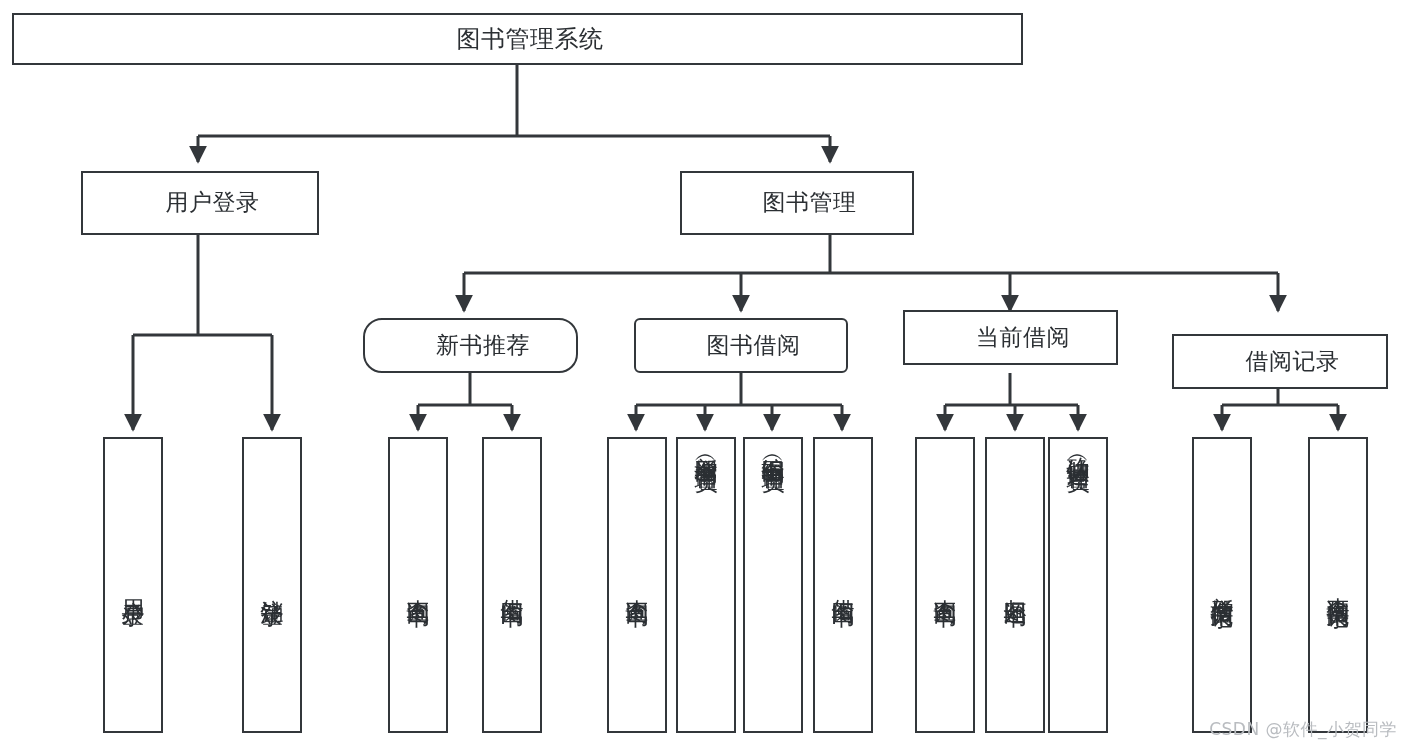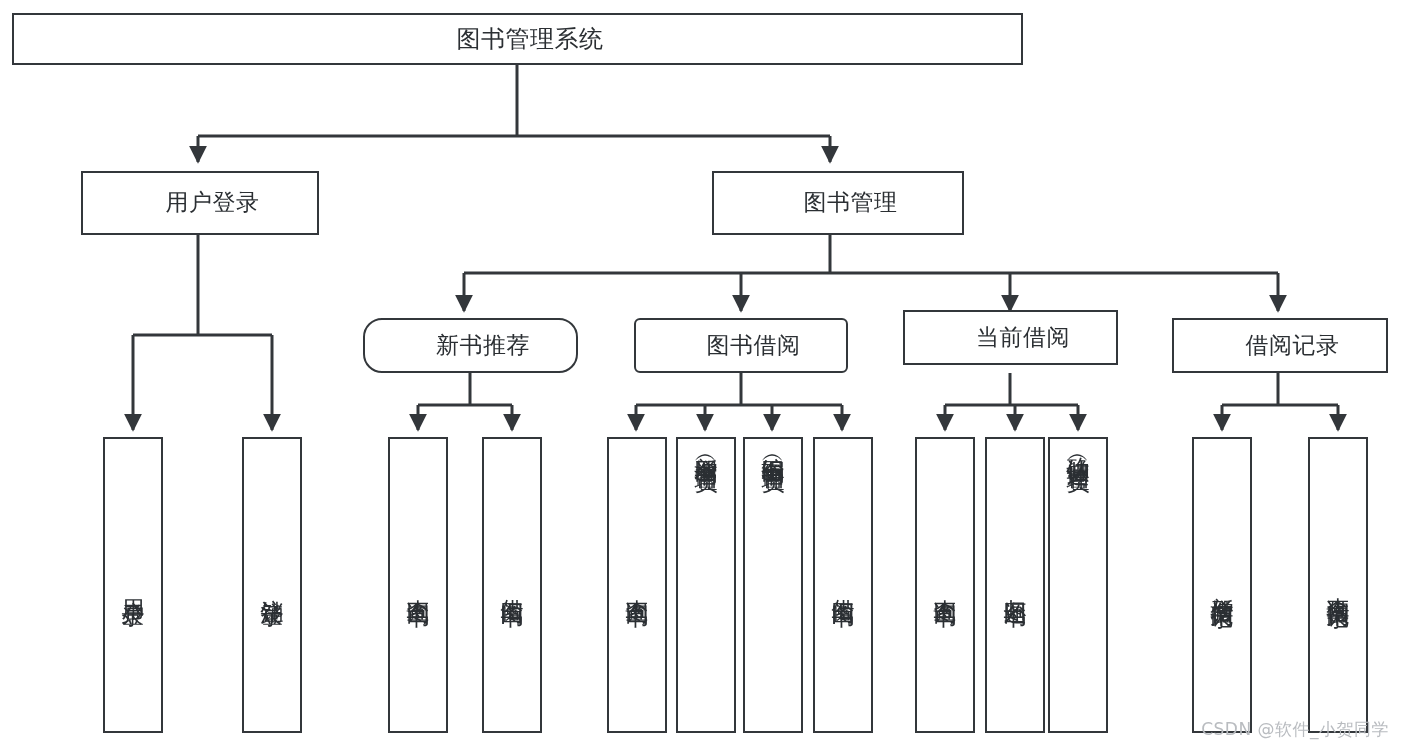--- a/index.html
+++ b/index.html
@@ -62,21 +62,21 @@
     white-space: nowrap;
   }
   .vtext.centered {
     margin: auto 0;
   }
   .vtext.topaligned {
     margin-top: 0;
   }
   #watermark {
     position: absolute;
-    right: 16px;
+    right: 8px;
     bottom: 6px;
     font-size: 17px;
     color: #b9bcc0;
     letter-spacing: 0.5px;
     white-space: nowrap;
   }
 </style>
 </head>
 <body>
 
@@ -135,37 +135,37 @@
   </svg>
 
   <div class="node node-h node-root" style="left:12px; top:13px; width:1011px; height:52px;">
     <span>图书管理系统</span>
   </div>
 
   <div class="node node-h" style="left:81px; top:171px; width:238px; height:64px;">
     <span>用户登录</span>
   </div>
 
-  <div class="node node-h" style="left:712px; top:171px; width:252px; height:64px;">
+  <div class="node node-h" style="left:680px; top:171px; width:234px; height:64px;">
     <span>图书管理</span>
   </div>
 
   <div class="node node-h" style="left:363px; top:318px; width:215px; height:55px;border-radius:19px;">
     <span>新书推荐</span>
   </div>
 
   <div class="node node-h" style="left:634px; top:318px; width:214px; height:55px;border-radius:6px;">
     <span>图书借阅</span>
   </div>
 
   <div class="node node-h" style="left:903px; top:310px; width:215px; height:55px;">
     <span>当前借阅</span>
   </div>
 
-  <div class="node node-h" style="left:1172px; top:318px; width:216px; height:55px;">
+  <div class="node node-h" style="left:1172px; top:334px; width:216px; height:55px;">
     <span>借阅记录</span>
   </div>
 
   <div class="node node-leaf" style="left:103px; top:437px; width:60px; height:296px;">
     <span class="vtext centered">用户登录</span>
   </div>
 
   <div class="node node-leaf" style="left:242px; top:437px; width:60px; height:296px;">
     <span class="vtext centered">注销登录</span>
   </div>

